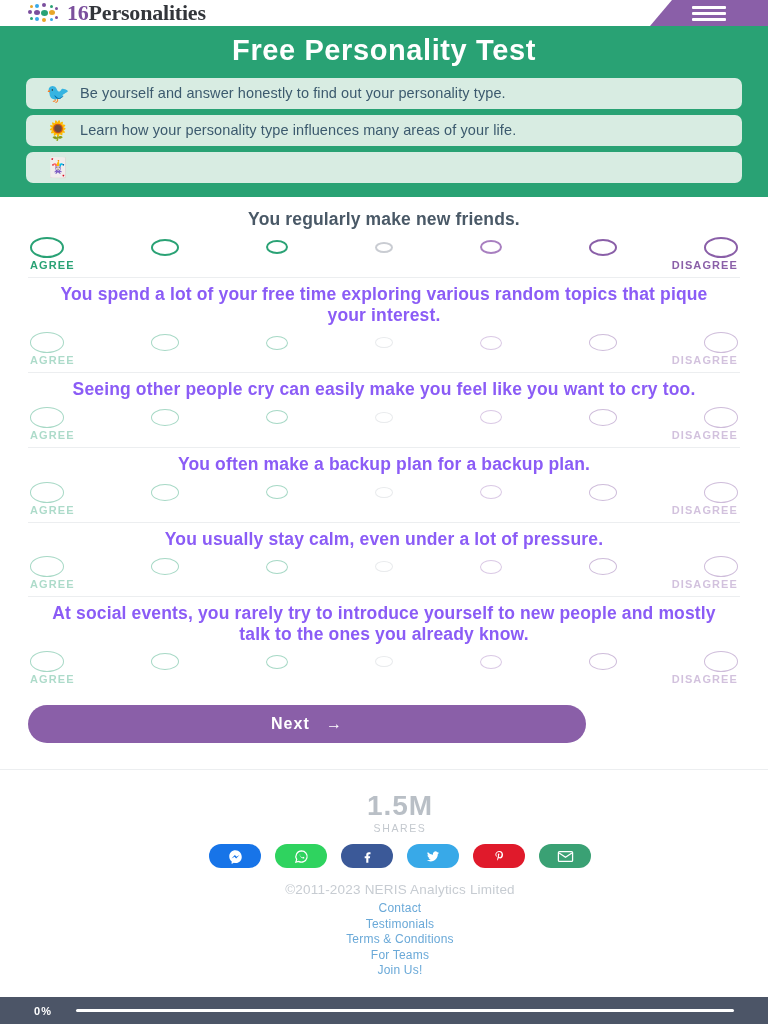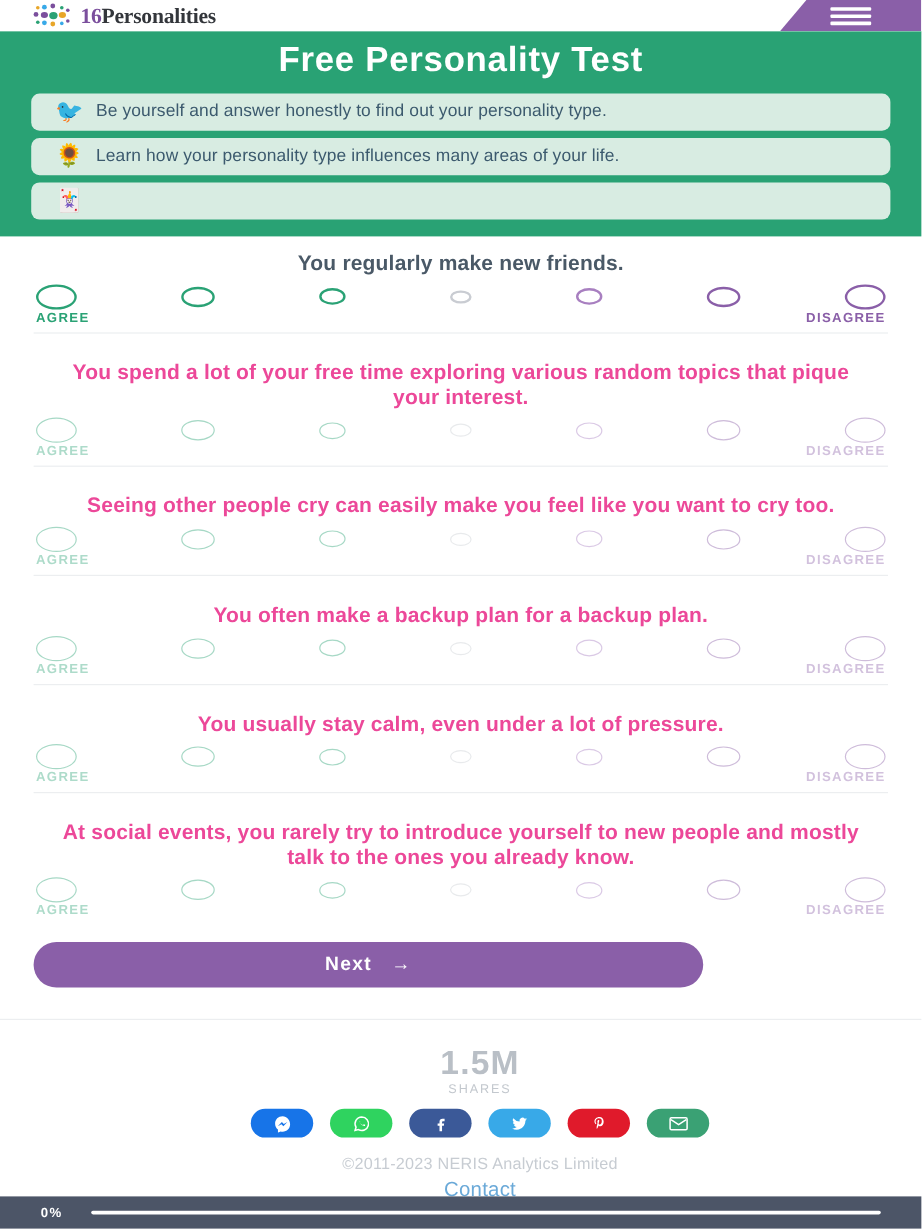--- a/index.html
+++ b/index.html
@@ -37,21 +37,21 @@
     position: relative;
     flex: none;
   }
   .logo-mark i {
     position: absolute;
     border-radius: 50%;
     display: block;
   }
   .logo-text {
     font-family: "Liberation Serif", serif;
-    font-size: 18px;
+    font-size: 22px;
     font-weight: bold;
     letter-spacing: -0.2px;
     white-space: nowrap;
   }
   .logo-text .n16 { color: #7b4f9d; }
   .logo-text .rest { color: #33363b; }
 
   .menu-slant {
     position: absolute;
     right: 0;
@@ -164,21 +164,21 @@
   .lbl {
     font-size: 11px;
     font-weight: bold;
     letter-spacing: 1.1px;
   }
 
   
   .q.active .q-text { color: #4a5967; }
 
   
-  .q.faded .q-text { color: #ec4899; margin-top: 16px; }
+  .q.faded .q-text { color: #8b5cf6; }
 
   
   .next-wrap {
     padding: 14px 28px 26px 28px;
     display: flex;
     justify-content: flex-start;
   }
   .next-btn {
     width: 558px;
     height: 38px;
@@ -237,21 +237,21 @@
 
   .copyright {
     margin-top: 14px;
     font-size: 13.5px;
     color: #c7ccd2;
     letter-spacing: 0.2px;
   }
   .links { margin-top: 4px; }
   .links a {
     display: block;
-    font-size: 17px;
+    font-size: 12px;
     color: #6aa9d8;
     text-decoration: none;
     line-height: 1.28;
     letter-spacing: 0.2px;
   }
 
   
   .progress {
     position: absolute;
     left: 0;

